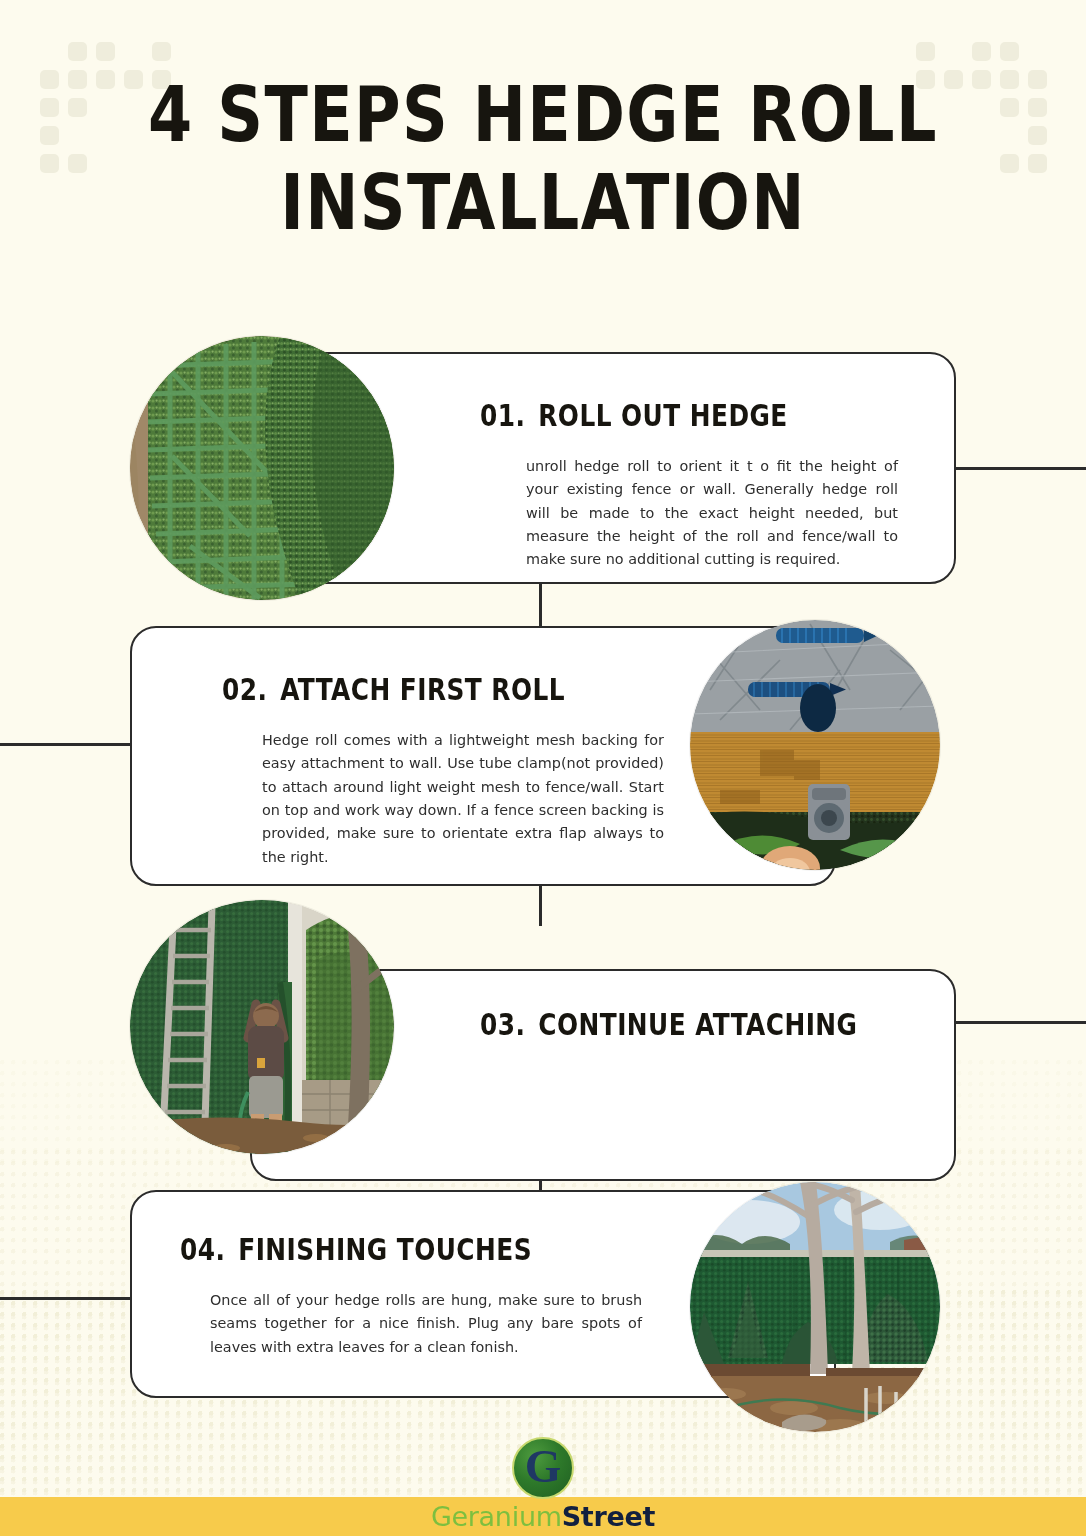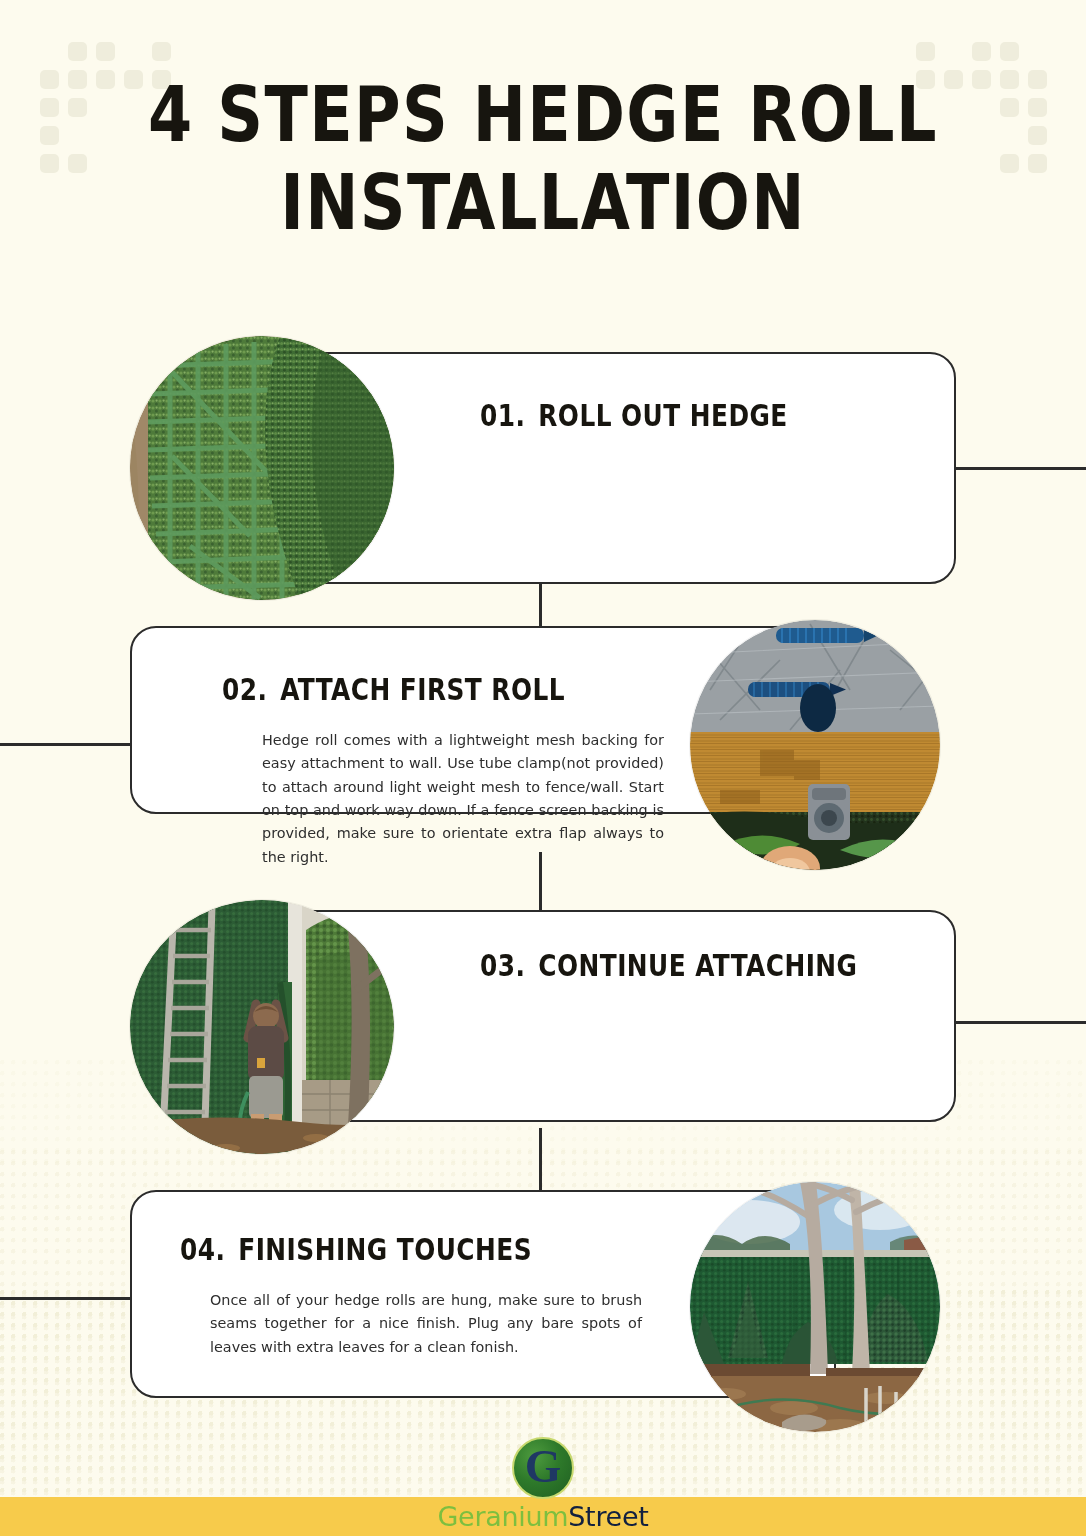--- a/index.html
+++ b/index.html
@@ -60,22 +60,22 @@
 
   
   .card {
     position:absolute;
     background:#FFFFFF;
     border:2.5px solid #2B2B2B;
     border-radius:26px;
     z-index:3;
   }
   #card1 { left:250px;  top:352px;  width:706px; height:232px; }
-  #card2 { left:130px;  top:626px;  width:706px; height:188px; }
-  #card3 { left:250px;  top:910px;  width:706px; height:212px; }
+  #card2 { left:130px;  top:626px;  width:706px; height:260px; }
+  #card3 { left:250px;  top:969px;  width:706px; height:212px; }
   #card4 { left:130px;  top:1190px; width:706px; height:208px; }
 
   .card-body { position:absolute; }
   #card1 .card-body { left:228px; top:44px; right:56px; }
   #card2 .card-body { left:90px;  top:44px; right:170px; }
   #card3 .card-body { left:228px; top:36px; right:56px; }
   #card4 .card-body { left:48px;  top:40px; right:192px; }
 
   .step-head {
     font-family:"DejaVu Sans Condensed","Liberation Sans Narrow","Liberation Sans", sans-serif;
@@ -138,21 +138,21 @@
     font-family:"Liberation Serif", serif;
     font-weight:bold; font-size:47px; line-height:1;
     color:#1F3864;
     margin-top:-3px;
   }
   #logo-word {
     font-family:"DejaVu Sans","Liberation Sans", sans-serif;
     font-size:27px; letter-spacing:-0.3px; white-space:nowrap;
   }
   #logo-word .w1 { color:#7DBF3F; }
-  #logo-word .w2 { color:#12203F; font-weight:normal; }
+  #logo-word .w2 { color:#12203F; font-weight:bold; }
 </style>
 </head>
 <body>
 
 <div id="poster">
 
   <div class="dotgrid" id="grid-mid"></div>
   <div class="dotgrid" id="grid-low"></div>
   <div class="dotgrid" id="grid-low2"></div>
 
@@ -199,20 +199,21 @@
   <div class="line line-v" style="left:539px; top:852px; height:74px;"></div>
   <div class="line line-h" style="left:952px; top:1021px; width:134px;"></div>
   <div class="line line-v" style="left:539px; top:1128px; height:66px;"></div>
   <div class="line line-h" style="left:0; top:1297px; width:134px;"></div>
 
   <div class="card" id="card1">
     <div class="card-body">
       <div class="step-head">
         <span class="step-num">01.</span><span>Roll Out Hedge</span>
       </div>
+      <div class="step-text">unroll hedge roll to orient it t o fit the height of your existing fence or wall. Generally hedge roll will be made to the exact height needed, but measure the height of the roll and fence/wall to make sure no additional cutting is required.</div>
     </div>
   </div>
 
   <div class="card" id="card2">
     <div class="card-body">
       <div class="step-head">
         <span class="step-num">02.</span><span>Attach First Roll</span>
       </div>
       <div class="step-text">Hedge roll comes with a lightweight mesh backing for easy attachment to wall. Use tube clamp(not provided) to attach around light weight mesh to fence/wall. Start on top and work way down. If a fence screen backing is provided, make sure to orientate extra flap always to the right.</div>
     </div>

